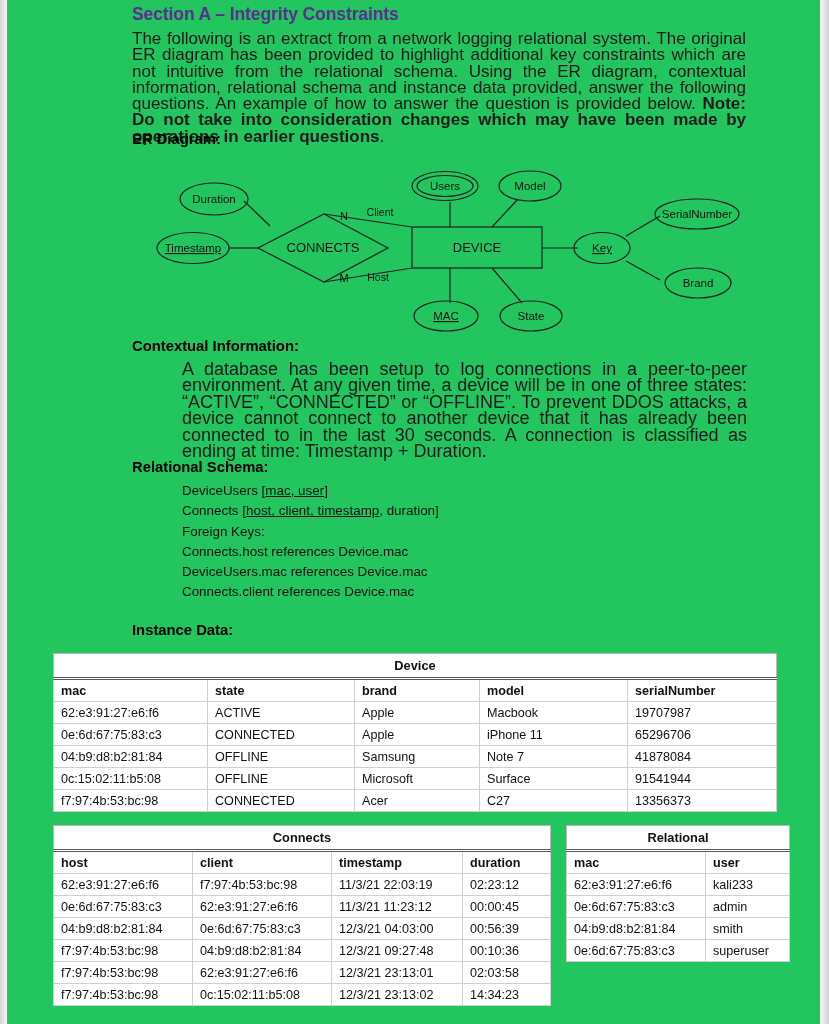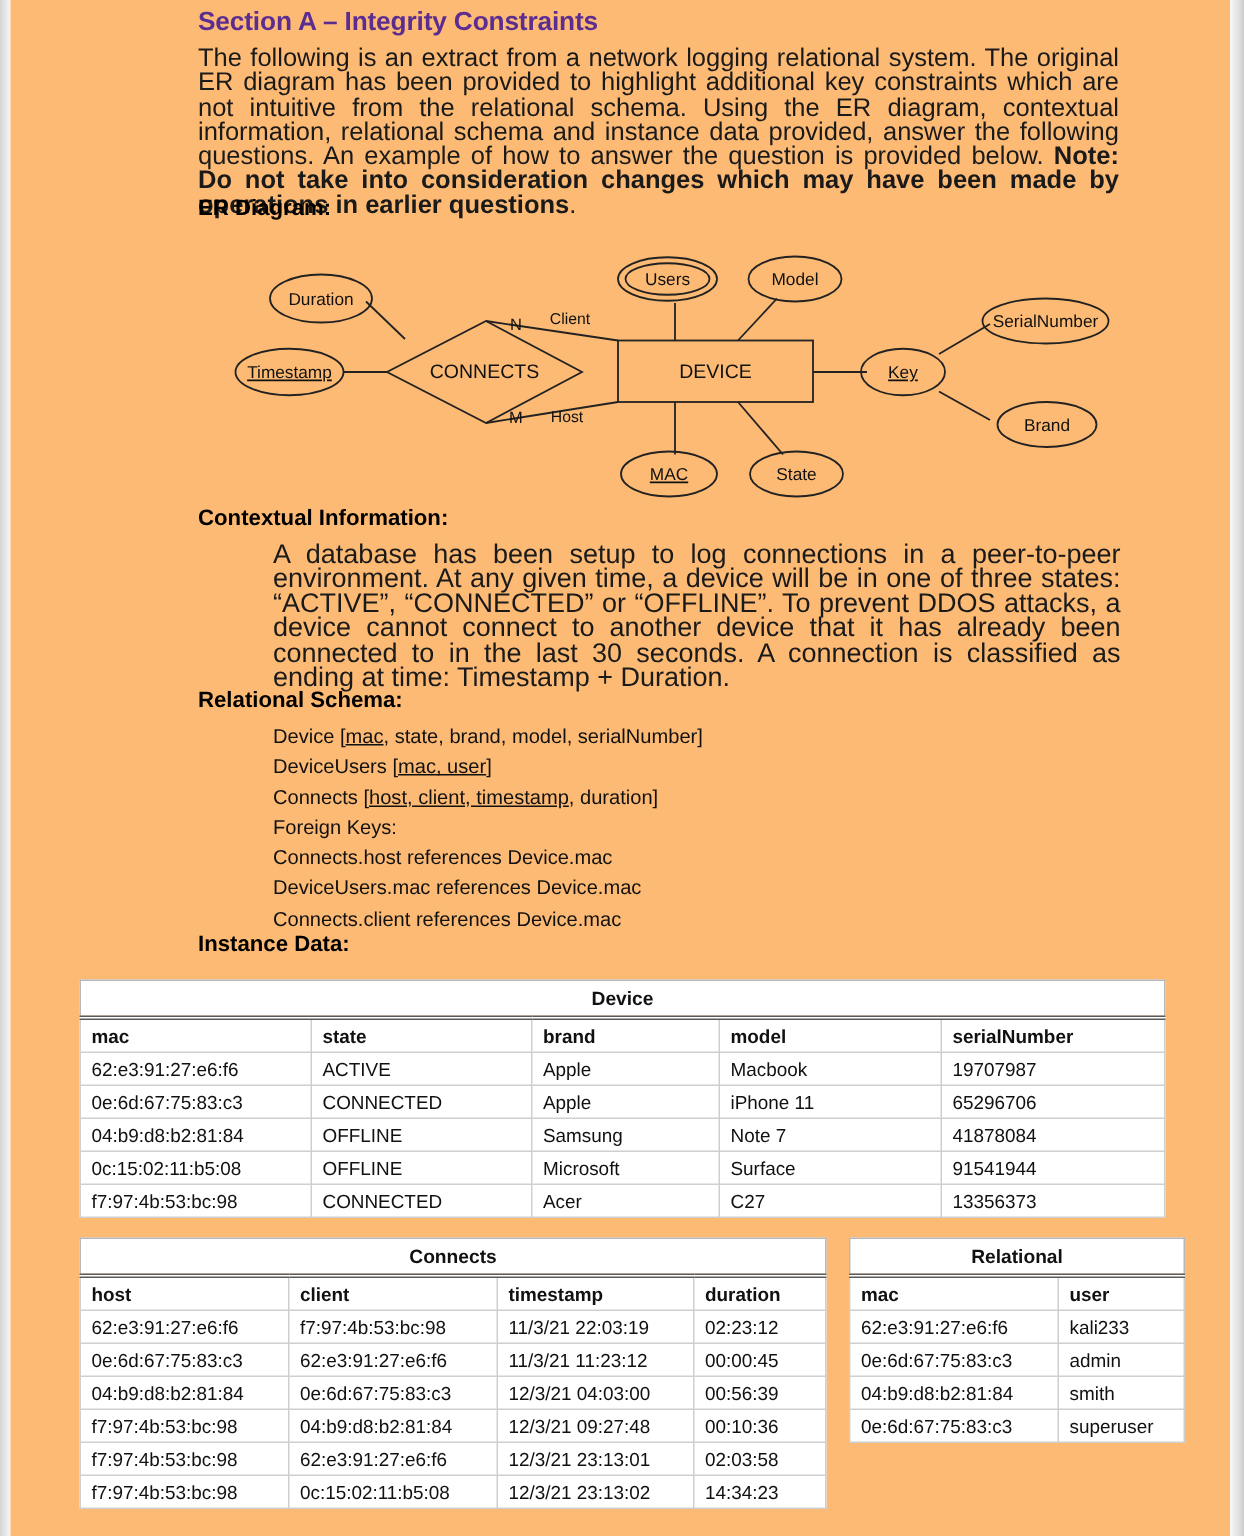--- a/index.html
+++ b/index.html
@@ -7,21 +7,21 @@
     padding: 0;
     background: #cfcfcf;
   }
   body {
     font-family: "Liberation Sans", sans-serif;
   }
   .page {
     position: relative;
     width: 829px;
     height: 1024px;
-    background: #fdba74;
+    background: #22c55e;
     overflow: hidden;
     box-sizing: border-box;
   }
   
   .edge-left {
     position: absolute;
     left: 0; top: 0;
     width: 7px; height: 1024px;
     background: linear-gradient(to right, #d4d4d4 0%, #e6e6e6 50%, #f7f7f7 100%);
   }
@@ -222,21 +222,20 @@
           <text x="238" y="123" font-size="10.5">Host</text>
         </g>
       </svg>
     </div>
 
     <h2 class="heading" id="h-ctx">Contextual Information:</h2>
     <div class="ctx-body">A database has been setup to log connections in a peer-to-peer environment. At any given time, a device will be in one of three states: “ACTIVE”, “CONNECTED” or “OFFLINE”. To prevent DDOS attacks, a device cannot connect to another device that it has already been connected to in the last 30 seconds. A connection is classified as ending at time: Timestamp + Duration.</div>
 
     <h2 class="heading" id="h-schema">Relational Schema:</h2>
     <div class="schema-list">
-        <div class="line"><span>Device [</span><span class="u">mac</span><span>, state, brand, model, serialNumber]</span></div>
         <div class="line"><span>DeviceUsers [</span><span class="u">mac, user</span><span>]</span></div>
         <div class="line"><span>Connects [</span><span class="u">host, client, timestamp</span><span>, duration]</span></div>
         <div class="line"><span>Foreign Keys:</span></div>
         <div class="line"><span>Connects.host references Device.mac</span></div>
         <div class="line"><span>DeviceUsers.mac references Device.mac</span></div>
         <div class="line"><span>Connects.client references Device.mac</span></div>
       </div>
 
     <h2 class="heading" id="h-instance">Instance Data:</h2>
 

